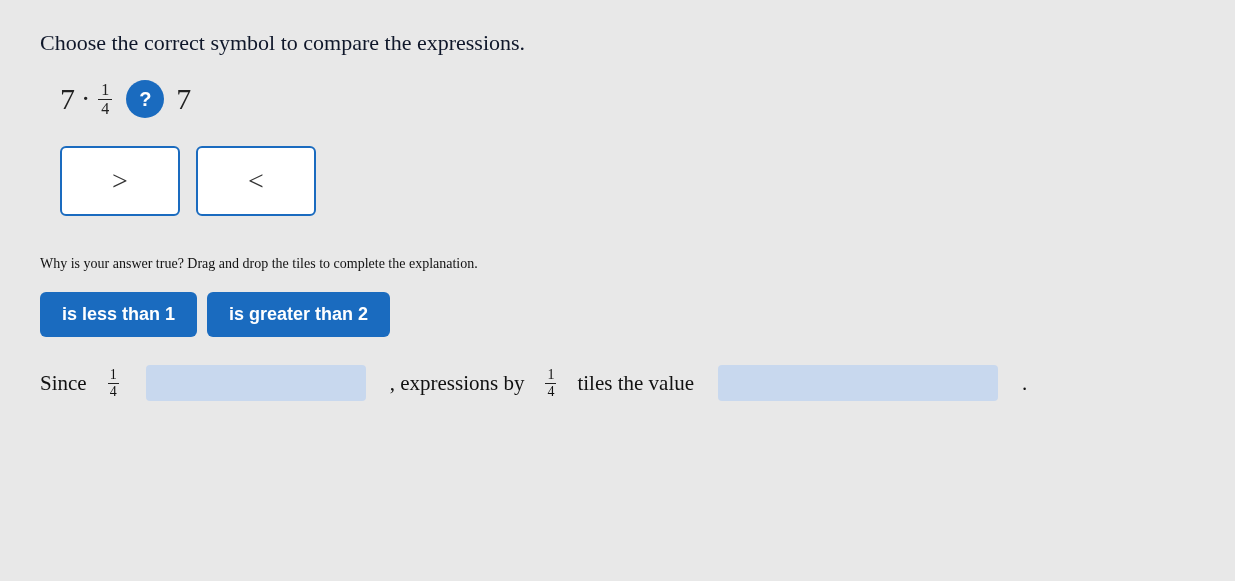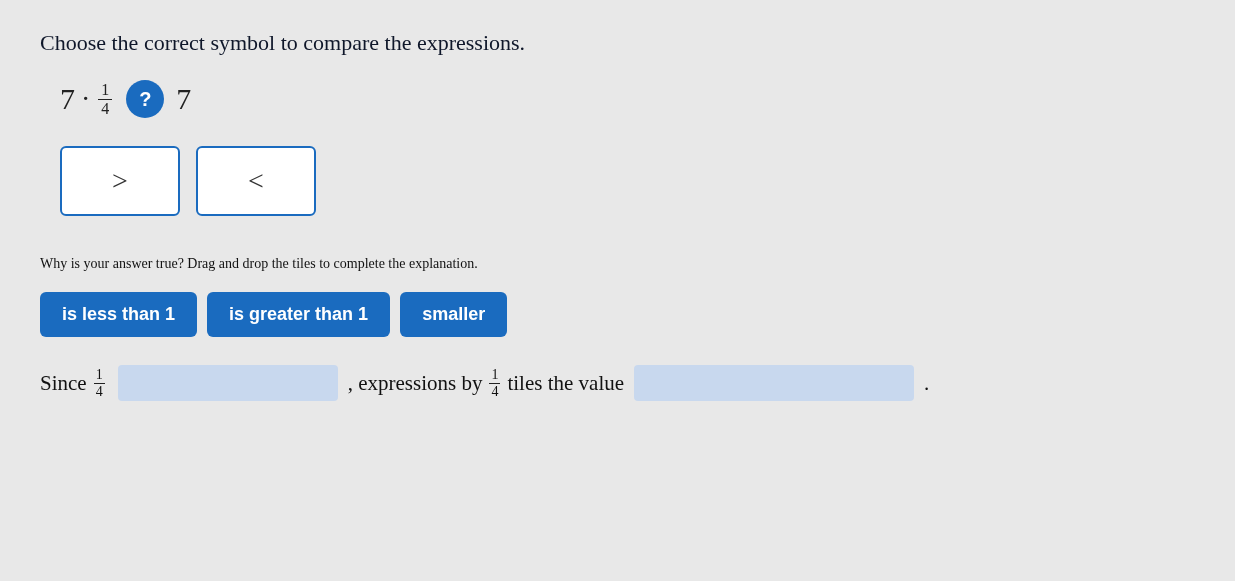--- a/index.html
+++ b/index.html
@@ -107,21 +107,21 @@
       border-radius: 6px;
       cursor: grab;
       font-family: Arial, sans-serif;
     }
 
     .completion-row {
       display: flex;
       align-items: center;
       font-size: 21px;
       color: #111;
-      gap: 4px;
+      gap: 18px;
       flex-wrap: nowrap;
     }
 
     .completion-blank {
       display: inline-block;
       width: 220px;
       height: 36px;
       background: #c8d8ee;
       border-radius: 4px;
       margin: 0 6px;
@@ -187,24 +187,21 @@
   </div>
 </div>
 
 <div class="drag-instruction">Why is your answer true? Drag and drop the tiles to complete the explanation.</div>
 
 <div class="drag-tiles">
   <div class="drag-tile">
     <span>is less than 1</span>
   </div>
   <div class="drag-tile">
-    <span>is greater than 1</span>
-  </div>
-  <div class="drag-tile">
-    <span>smaller</span>
+    <span>is greater than 2</span>
   </div>
 </div>
 
 <div class="completion-row">
   <span>Since</span>
   <span class="inline-fraction">
     <span class="num">1</span>
     <span class="den">4</span>
   </span>
   <span class="completion-blank"></span>

